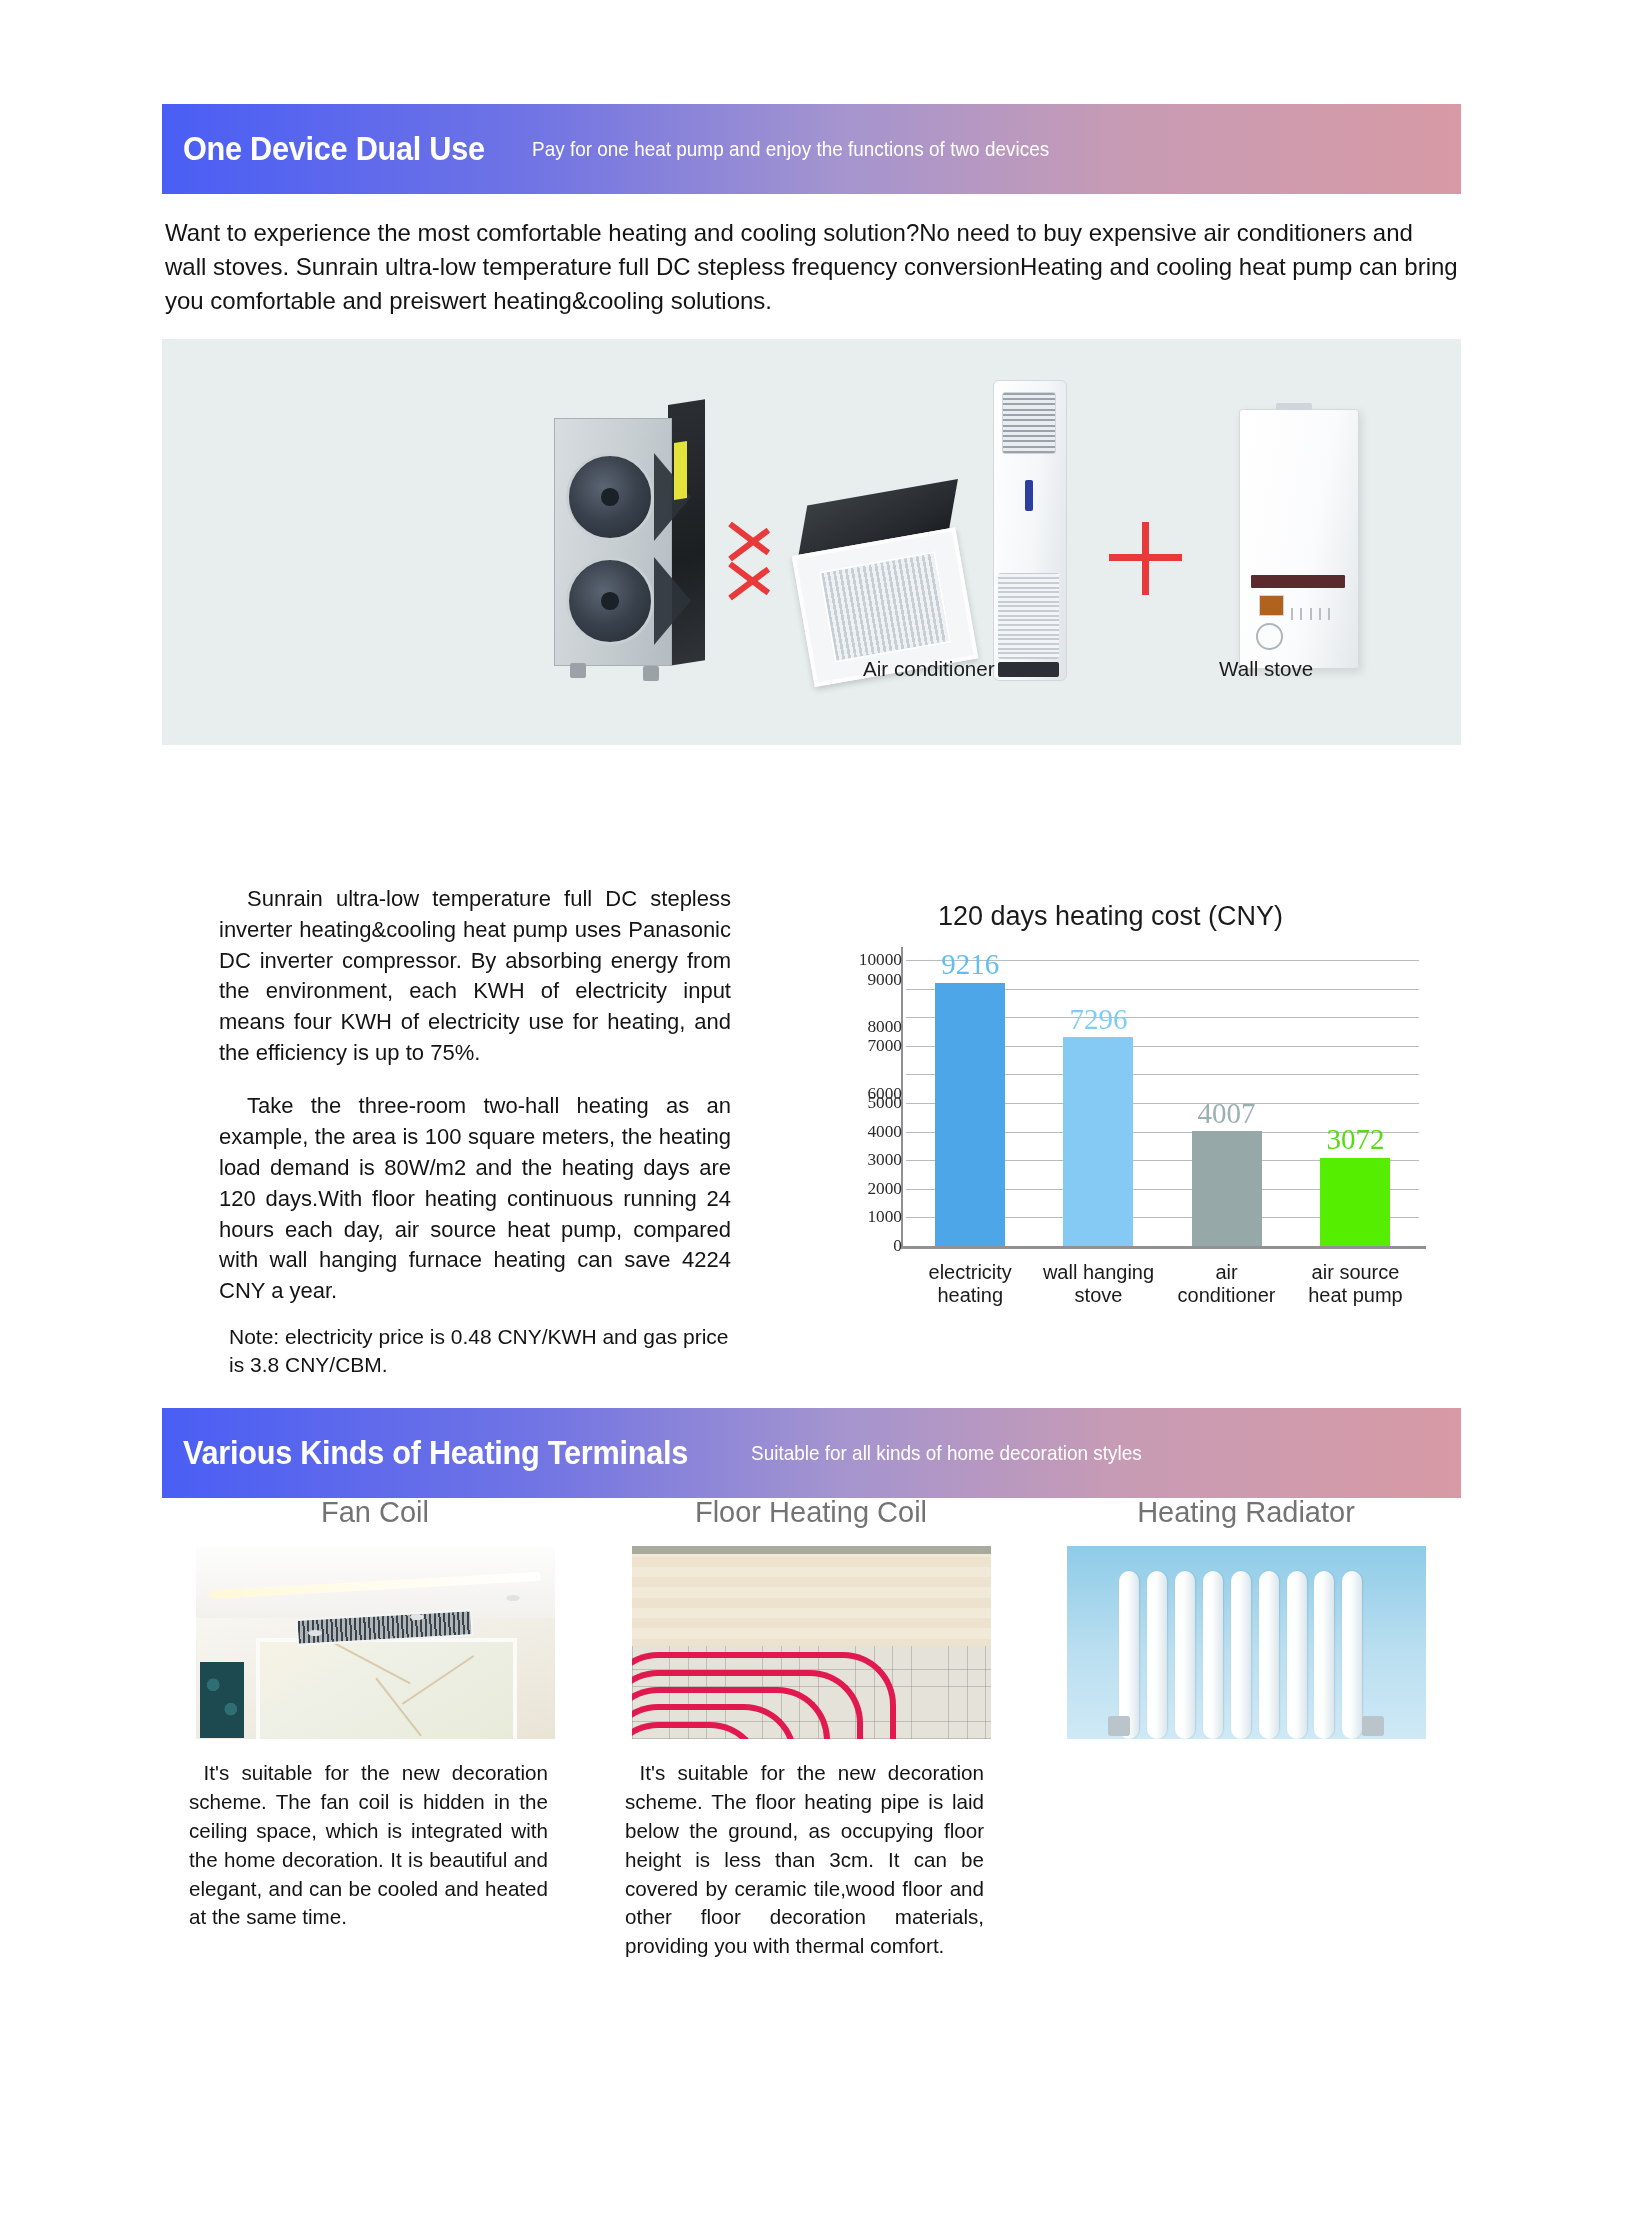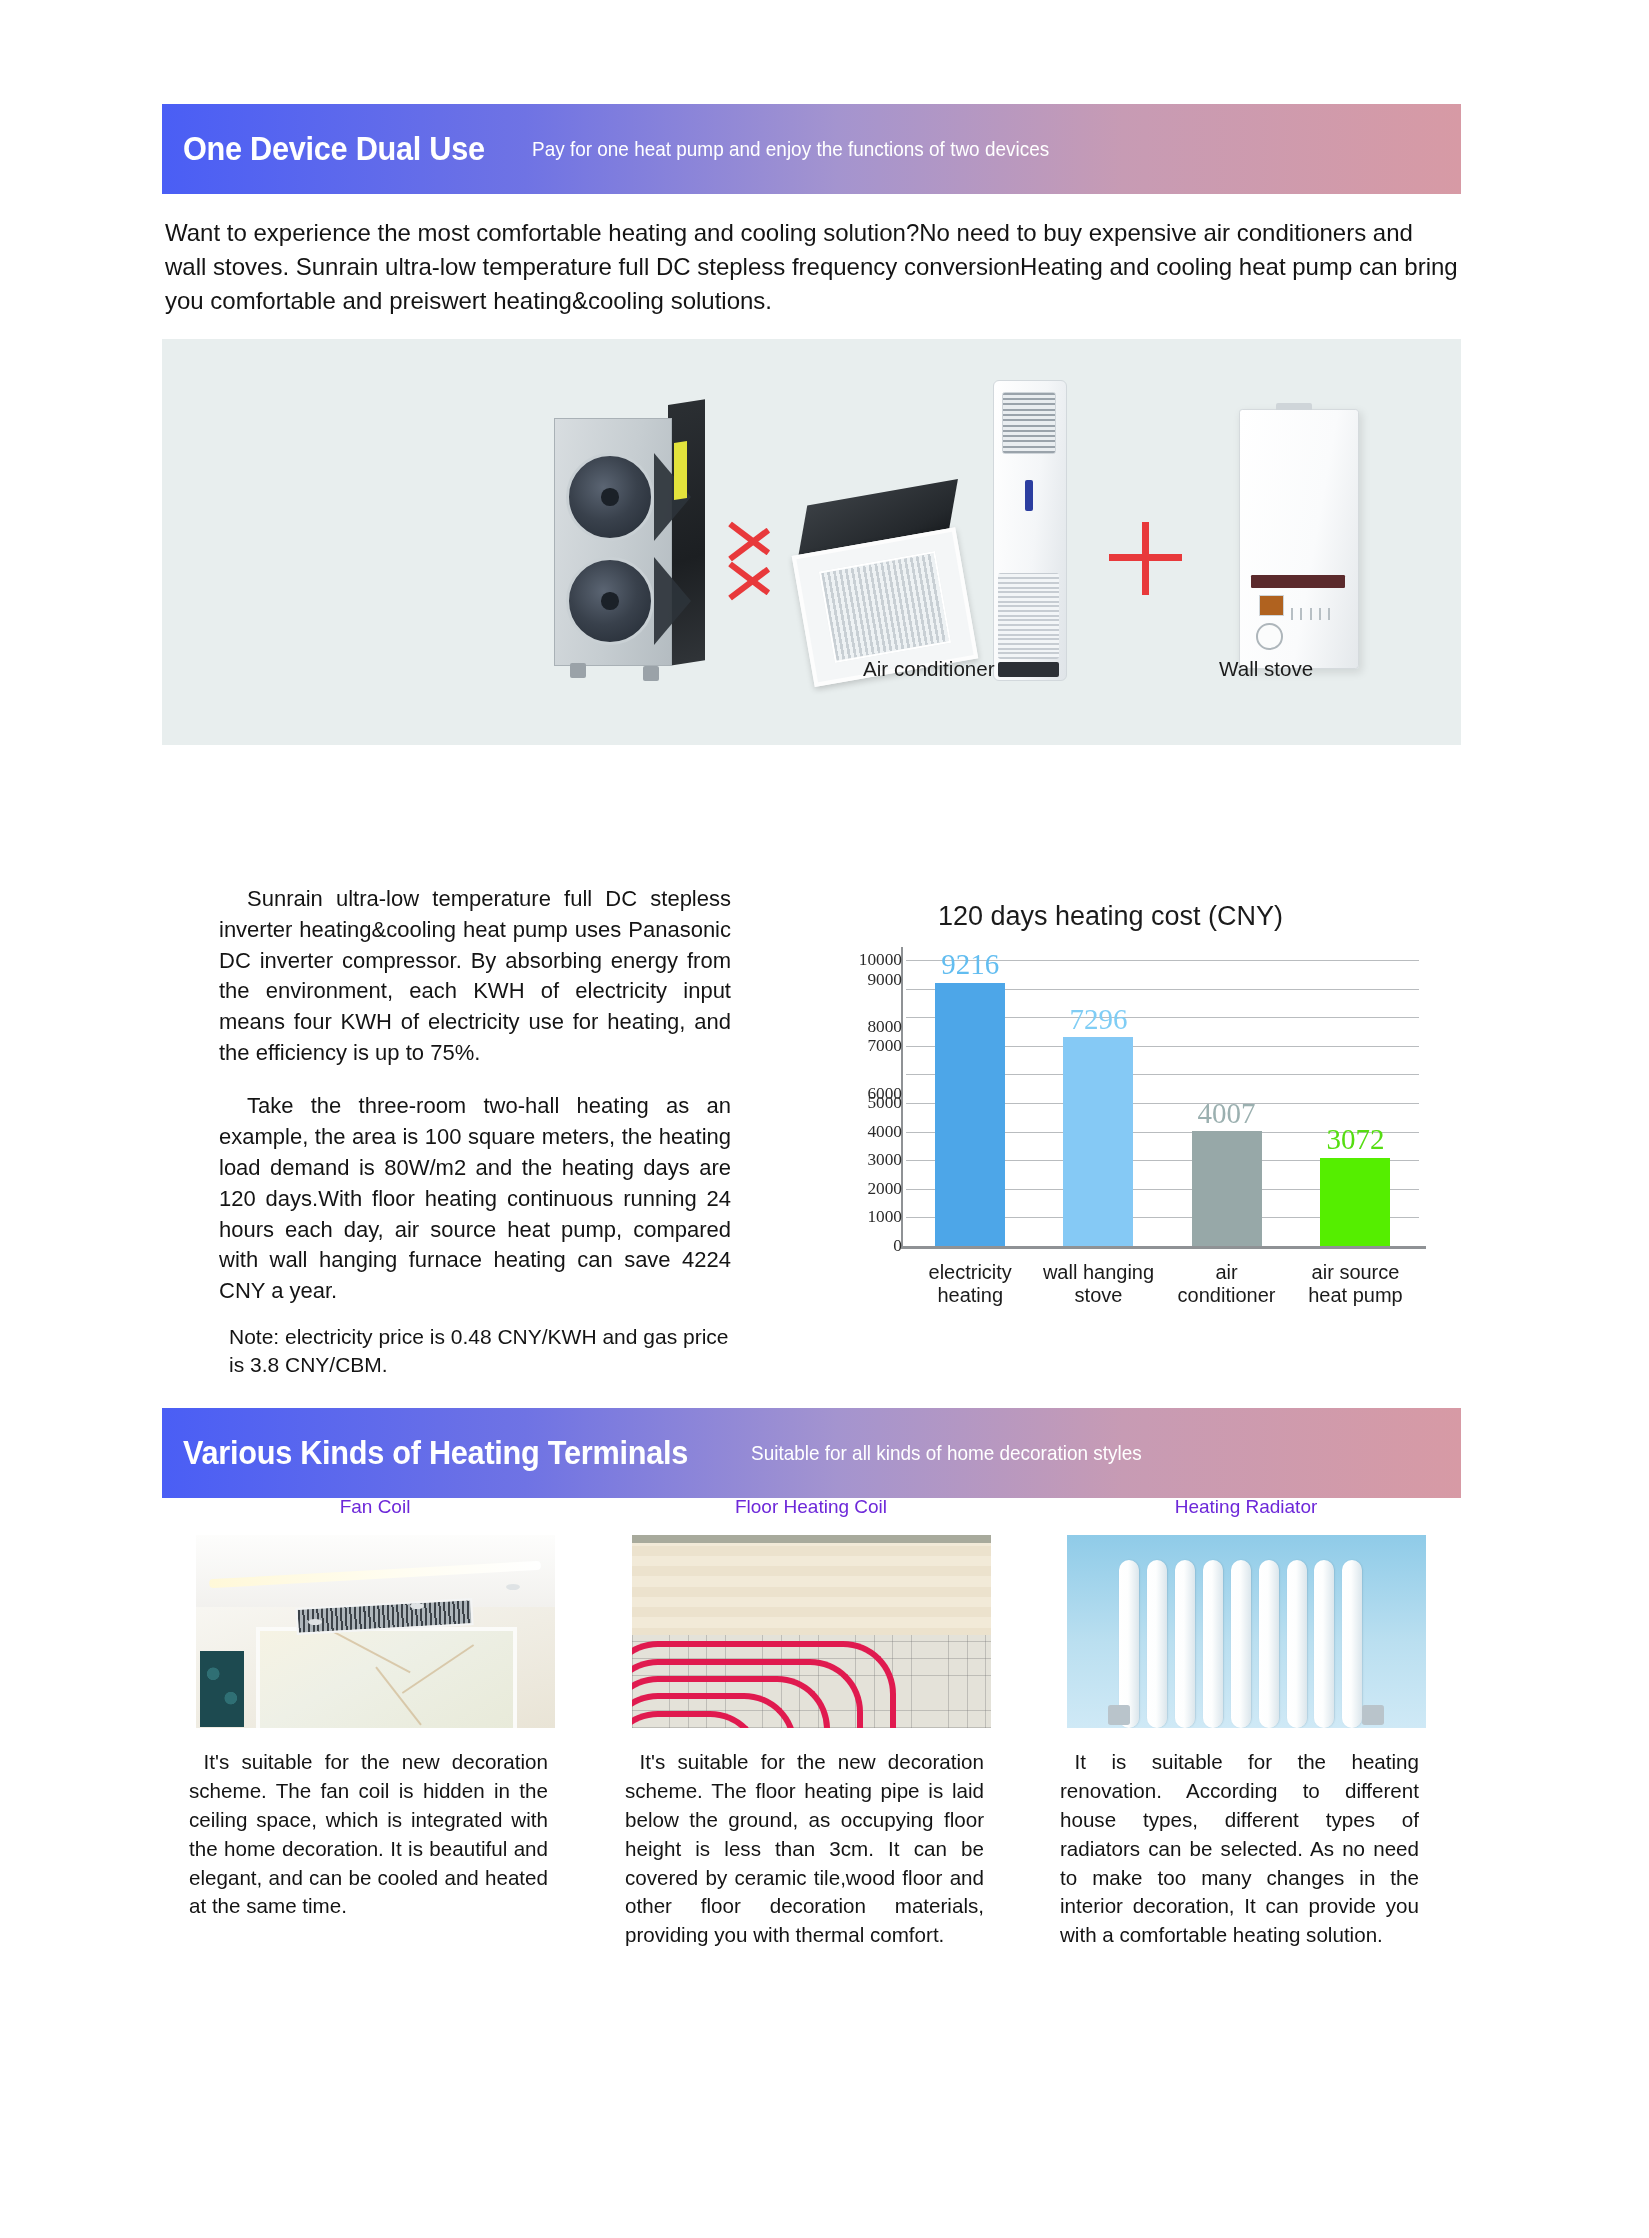--- a/index.html
+++ b/index.html
@@ -243,21 +243,21 @@
     white-space:nowrap;
   }
   .xlabel{
     position:absolute;
     text-align:center;font-size:20px;line-height:1.17;color:#1b1b1b;
   }
 
   
   .card{position:absolute;top:1496px;width:372px;}
   .card-title{
-    text-align:center;font-size:19px;color:#6d28d9;
+    text-align:center;font-size:29px;color:#737373;
     margin-bottom:17.3px;white-space:nowrap;
   }
   .card-img{
     width:359px;height:193px;margin:0 auto;
     overflow:hidden;position:relative;
     background:#eceff1;
   }
   .card-desc{
     margin-top:20px;width:359px;
     font-size:20.6px;line-height:1.40;color:#141414;
@@ -513,17 +513,16 @@
           <div class="col" style="left: 84px;"></div>
           <div class="col" style="left: 112px;"></div>
           <div class="col" style="left: 140px;"></div>
           <div class="col" style="left: 168px;"></div>
           <div class="col" style="left: 195px;"></div>
           <div class="col" style="left: 223px;"></div>
         </div>
       <div class="valve" style="left:41px;top:170px;"></div>
       <div class="valve" style="left:295px;top:170px;"></div>
     </div>
-    <div class="card-desc">It is suitable for the heating renovation. According to different house types, different types of radiators can be selected. As no need to make too many changes in the interior decoration, It can provide you with a comfortable heating solution.</div>
   </div>
 
 </div>
 
 
 </body></html>

